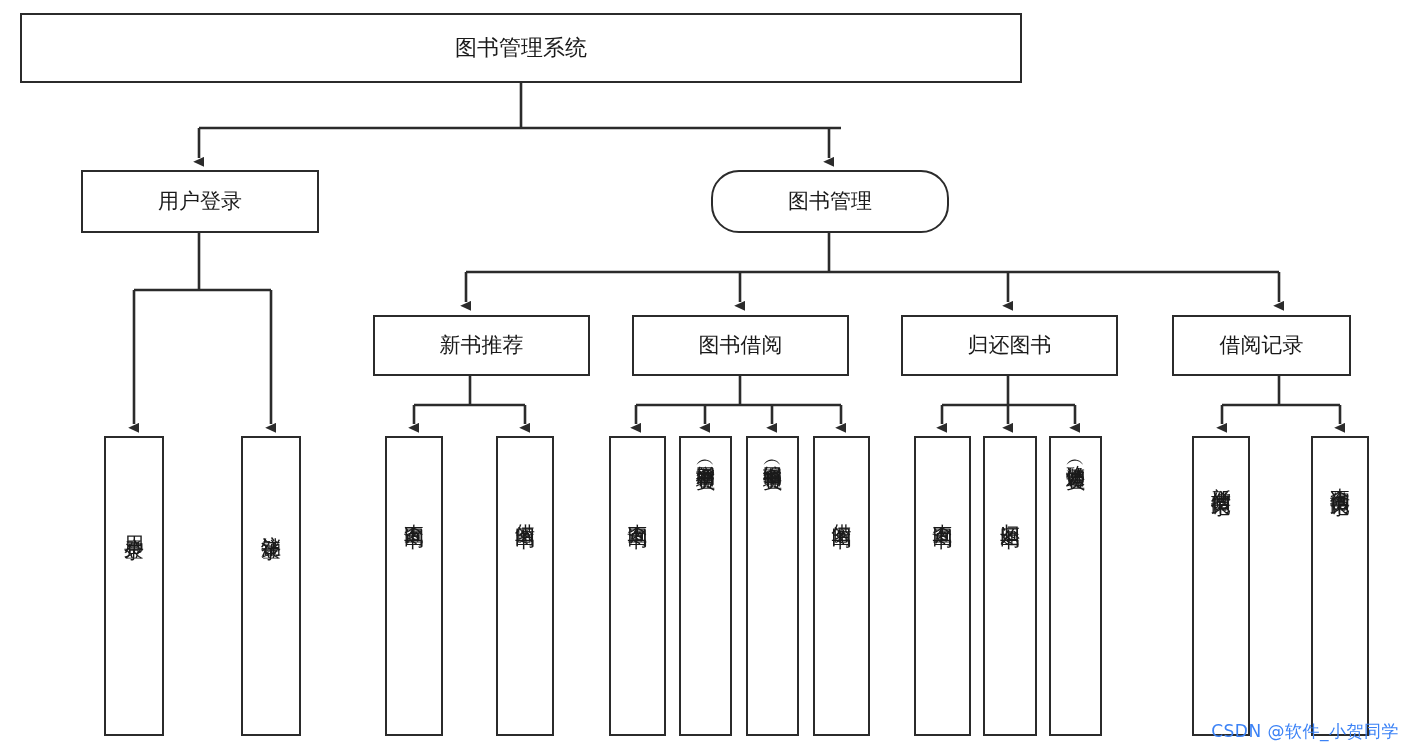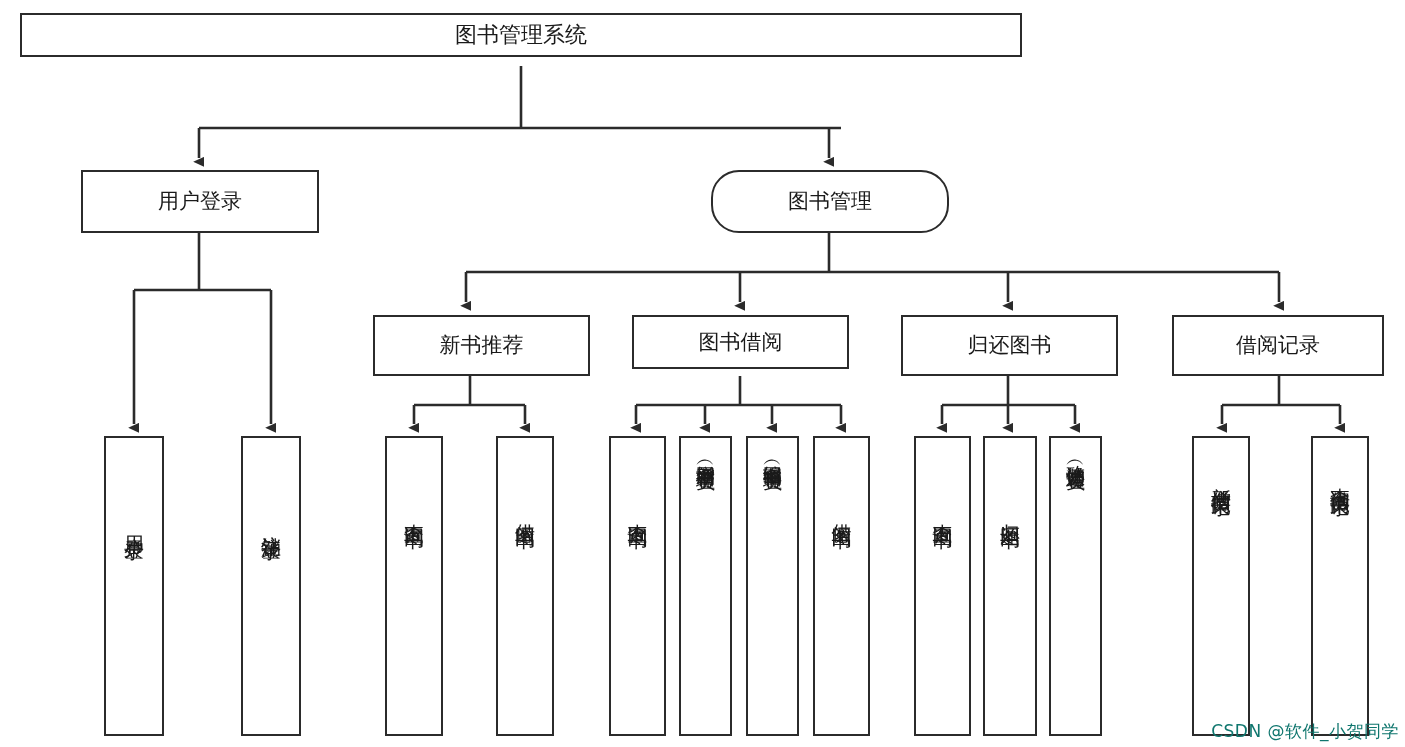--- a/index.html
+++ b/index.html
@@ -62,21 +62,21 @@
   }
   .node.vert.tall .label {
     font-size: 19px;
     letter-spacing: 1px;
   }
   #watermark {
     position: absolute;
     right: 6px;
     bottom: 4px;
     font-size: 17px;
-    color: #0f766e;
+    color: #3b82f6;
     letter-spacing: 0.5px;
     z-index: 5;
     white-space: pre;
   }
 </style>
 </head>
 <body>
 
 <div id="canvas">
 
@@ -123,45 +123,45 @@
       <path d="M1008,405 L1008,424" marker-end="url(#arw)"></path>
       <path d="M1075,405 L1075,424" marker-end="url(#arw)"></path>
 
       <path d="M1279,376 L1279,405"></path>
       <path d="M1222,405 L1340,405"></path>
       <path d="M1222,405 L1222,424" marker-end="url(#arw)"></path>
       <path d="M1340,405 L1340,424" marker-end="url(#arw)"></path>
     </g>
   </svg>
 
-  <div class="node root horiz" style="left:20px; top:13px; width:1002px; height:44px;">
+  <div class="node root horiz" style="left:20px; top:13px; width:1002px; height:70px;">
     <span class="label">图书管理系统</span>
   </div>
 
   <div class="node horiz" style="left:81px; top:170px; width:238px; height:63px;">
     <span class="label">用户登录</span>
   </div>
 
   <div class="node horiz" style="left:711px; top:170px; width:238px; height:63px;border-radius:28px;">
     <span class="label">图书管理</span>
   </div>
 
   <div class="node horiz" style="left:362px; top:315px; width:217px; height:61px;margin-left:11px;">
     <span class="label">新书推荐</span>
   </div>
 
-  <div class="node horiz" style="left:632px; top:315px; width:217px; height:54px;">
+  <div class="node horiz" style="left:632px; top:315px; width:217px; height:61px;">
     <span class="label">图书借阅</span>
   </div>
 
   <div class="node horiz" style="left:901px; top:315px; width:217px; height:61px;">
     <span class="label">归还图书</span>
   </div>
 
-  <div class="node horiz" style="left:1172px; top:315px; width:212px; height:61px;">
+  <div class="node horiz" style="left:1172px; top:315px; width:179px; height:61px;">
     <span class="label">借阅记录</span>
   </div>
 
   <div class="node vert" style="left:104px; top:436px; width:60px; height:300px; padding-top:82px;">
     <span class="label">用户登录</span>
   </div>
 
   <div class="node vert" style="left:241px; top:436px; width:60px; height:300px; padding-top:82px;">
     <span class="label">注销登录</span>
   </div>

